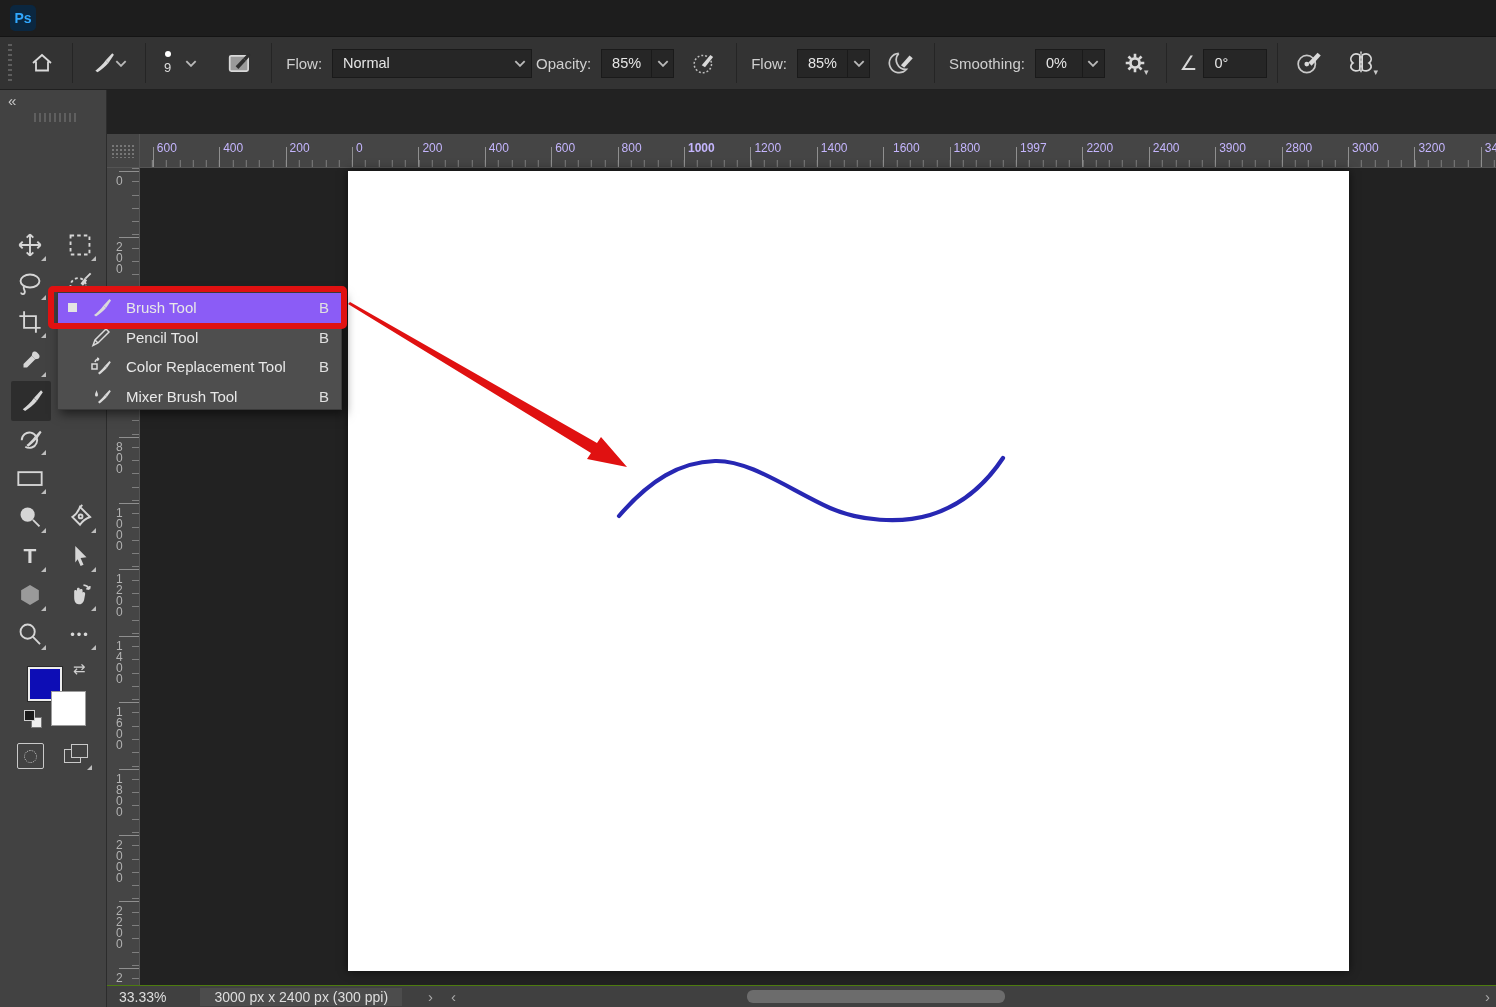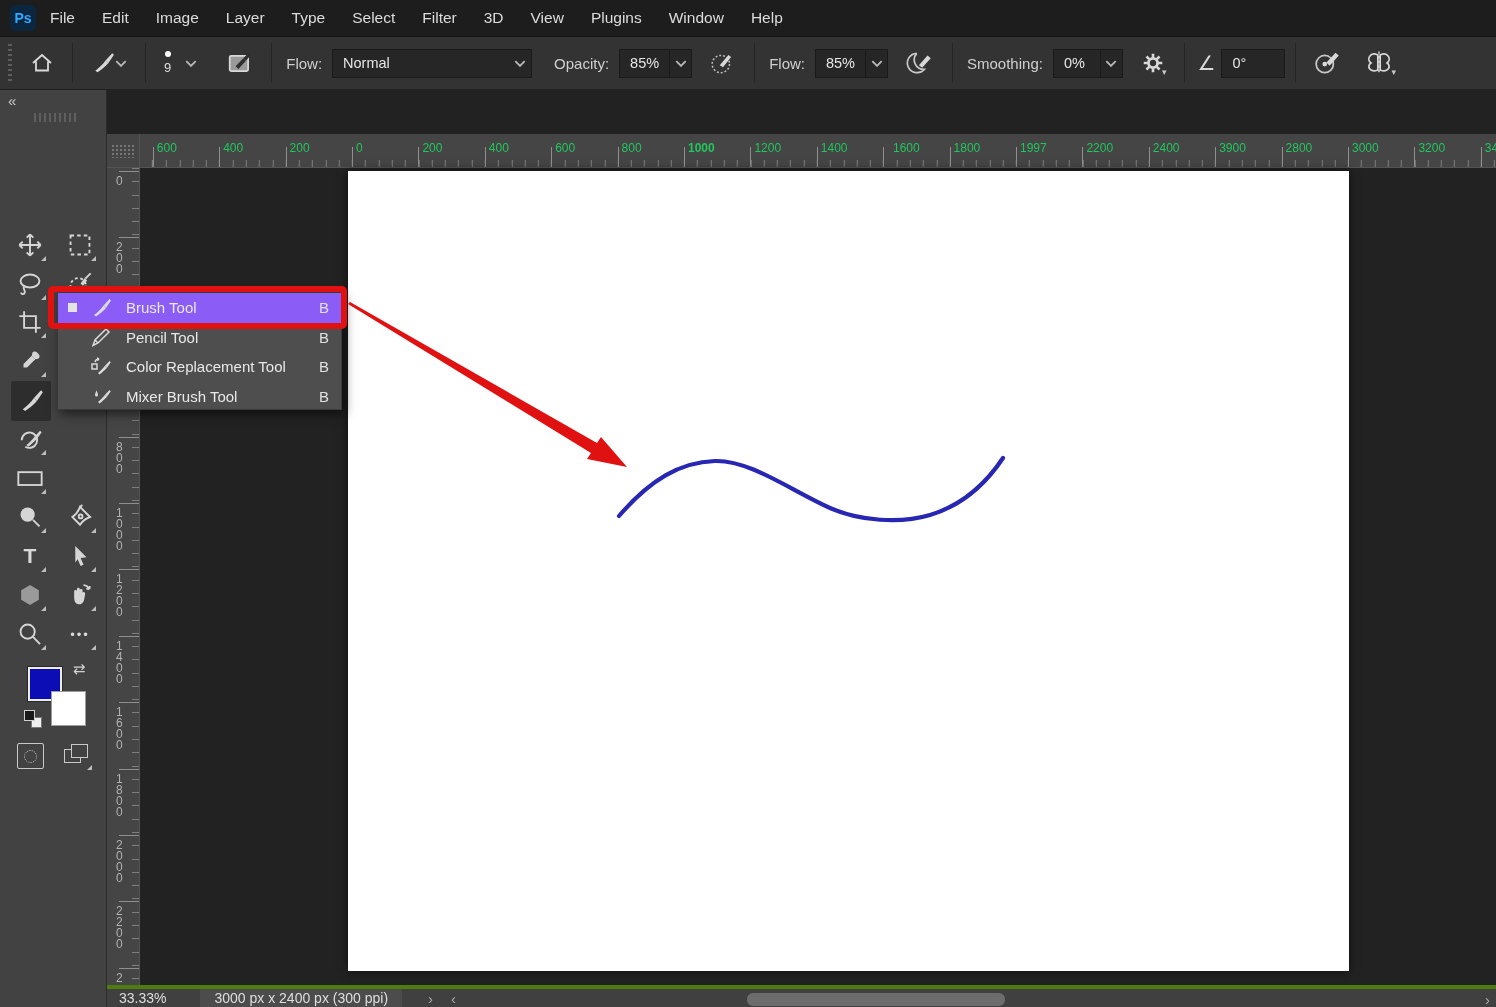--- a/index.html
+++ b/index.html
@@ -69,21 +69,21 @@
   .doc-tab { position:absolute; left:3px; top:4px; height:40px; background:#474747; border-radius:3px 3px 0 0;
              display:flex; align-items:center; padding:0 14px; }
   .doc-tab .title { color:#f2f2f2; font-size:15.5px; font-weight:bold; white-space:pre; }
   .doc-tab .close { color:#b5b5b5; font-size:17px; margin-left:16px; }
 
   
   .hruler { position:absolute; left:140px; top:134px; width:1356px; height:34px; background:#454545; border-bottom:1px solid #545454; overflow:hidden; }
   .hruler .minors { position:absolute; left:0; bottom:0; width:100%; height:7px;
       background:repeating-linear-gradient(to right,#7e7e7e 0 1px,transparent 1px 13.28px); background-position:12.8px 0; }
   .hruler .majortick { position:absolute; bottom:0; width:1px; height:20px; background:#8f8f8f; }
-  .hruler .rlabel { position:absolute; top:7px; font-size:12px; color:#22c55e; }
+  .hruler .rlabel { position:absolute; top:7px; font-size:12px; color:#c4b5fd; }
   .vruler { position:absolute; left:107px; top:168px; width:33px; height:817px; background:#454545; border-right:1px solid #545454; overflow:hidden; }
   .vruler .minors { position:absolute; right:0; top:0; height:100%; width:7px;
       background:repeating-linear-gradient(to bottom,#7e7e7e 0 1px,transparent 1px 13.28px); }
   .vruler .majortick { position:absolute; right:0; height:1px; width:20px; background:#8f8f8f; }
   .vruler .rlabel { position:absolute; left:9px; font-size:12px; line-height:11px; color:#b2b2b2; white-space:pre; text-align:center; }
   .ruler-corner { position:absolute; left:107px; top:134px; width:33px; height:34px; background:#454545;
                   border-right:1px solid #545454; border-bottom:1px solid #545454; }
   .ruler-corner .dotgrid { position:absolute; left:4px; top:10px; width:24px; height:14px;
       background:radial-gradient(#777 0.8px, transparent 0.9px); background-size:4px 4px; }
 
@@ -105,48 +105,34 @@
   .fly-row .ficon svg .fil { fill:#dadada; stroke:none; }
   .fly-row .flabel { flex:1; }
   .fly-row .fshort { color:#e0e0e0; }
 
   .red-rect { position:absolute; left:48px; top:286px; width:299px; height:43px; border:6px solid #e01111;
               border-radius:5px; z-index:40; }
   .arrow-svg { position:absolute; left:0; top:0; z-index:35; pointer-events:none; }
 
   
   .statusbar { position:absolute; left:107px; top:985px; width:1389px; height:22px; background:#404040;
-               border-top:4px solid #4d7c0f; display:flex; align-items:center; color:#dedede; font-size:14px; }
+               border-top:1px solid #4d7c0f; display:flex; align-items:center; color:#dedede; font-size:14px; }
   .zoom-field { padding:0 12px; }
   .doc-field { background:#4c4c4c; height:18px; display:flex; align-items:center; padding:0 14px; margin-left:22px; }
   .sb-glyph { color:#a8a8a8; font-size:15px; margin-left:26px; }
   .hscroll-thumb { position:absolute; left:640px; top:4px; width:258px; height:13px; background:#6c6c6c; border-radius:6px; }
   .sb-right { position:absolute; right:6px; top:2px; color:#a8a8a8; font-size:15px; }
 </style>
 </head>
 <body>
 
 <div id="root">
 
   <header class="menubar">
     <div class="ps-logo">Ps</div>
-    <nav class="menu-items">
-        <span class="menu-item">File</span>
-        <span class="menu-item">Edit</span>
-        <span class="menu-item">Image</span>
-        <span class="menu-item">Layer</span>
-        <span class="menu-item">Type</span>
-        <span class="menu-item">Select</span>
-        <span class="menu-item">Filter</span>
-        <span class="menu-item">3D</span>
-        <span class="menu-item">View</span>
-        <span class="menu-item">Plugins</span>
-        <span class="menu-item">Window</span>
-        <span class="menu-item">Help</span>
-      </nav>
   </header>
 
   <div class="optionsbar">
     <div class="ob-grip"></div>
     <div class="ob-btn" style="margin-left:10px">
       <span>
           <svg width="24" height="22" viewBox="0 0 22 22">
             <path d="M2 11 L11 3 L20 11 M5 9.5 V18.5 H17 V9.5" stroke="#d9d9d9" stroke-width="1.8" fill="none"></path>
           </svg>
         </span>
@@ -185,21 +171,21 @@
     <div class="sep"></div>
     <span class="lbl">Flow:</span>
     <div class="fld" style="width:200px">
       <span class="val" style="flex:1">Normal</span>
       <span class="chevcell" style="border-left:none">
           <svg class="chev" width="12" height="7" viewBox="0 0 10 6">
             <path d="M1 1 L5 5 L9 1"></path>
           </svg>
         </span>
     </div>
-    <span class="lbl" style="margin-left:22px">Opacity:</span>
+    <span class="lbl" style="margin-left:4px">Opacity:</span>
     <div class="fld">
       <span class="val">85%</span>
       <span class="chevcell">
           <svg class="chev" width="12" height="7" viewBox="0 0 10 6">
             <path d="M1 1 L5 5 L9 1"></path>
           </svg>
         </span>
     </div>
     <div class="ob-btn" style="margin-left:10px">
       <span>

